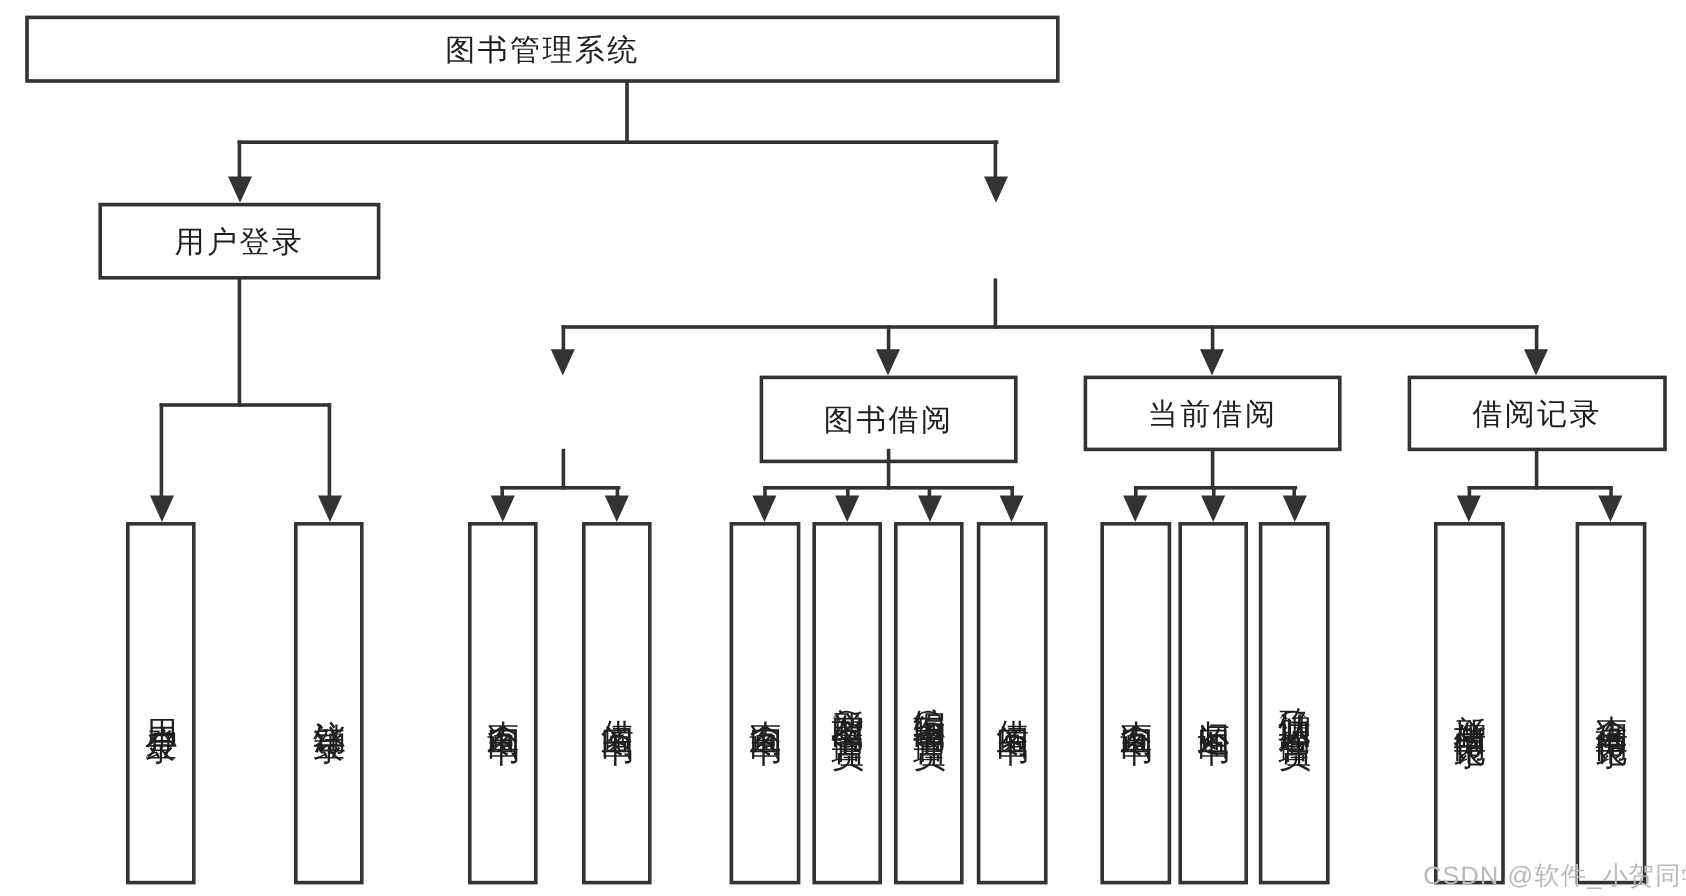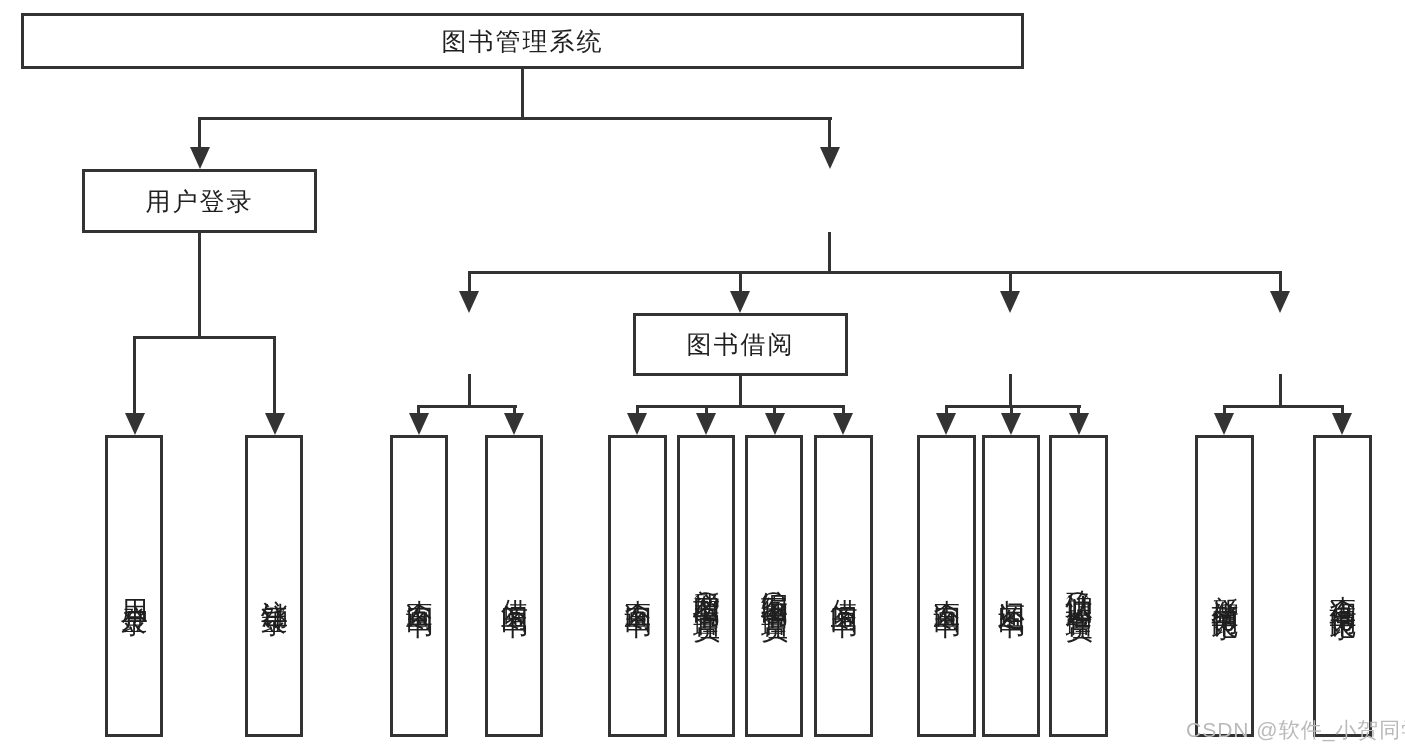--- a/index.html
+++ b/index.html
@@ -14,30 +14,36 @@
   .vline{position:absolute;width:3px;background:#333;}
   .arrow{position:absolute;width:0;height:0;border-left:10px solid transparent;
        border-right:10px solid transparent;border-top:22px solid #333;}
   .watermark{position:absolute;font-size:21px;color:#b9b9b9;letter-spacing:1px;white-space:nowrap;}
 </style>
 </head>
 <body>
 
 <div id="canvas">
 
-  <div class="box" style="left:21px;top:13px;width:1003px;height:56px;">
+  <div class="box" style="left:21px;top:13px;width:862px;height:56px;">
     <span class="hlabel">图书管理系统</span>
   </div>
 
   <div class="box" style="left:82px;top:169px;width:235px;height:64px;">
     <span class="hlabel">用户登录</span>
   </div>
 
-  <div class="box" style="left:633px;top:313px;width:215px;height:63px;">
+  <div class="box" style="left:633px;top:313px;width:215px;height:73px;">
     <span class="hlabel">图书借阅</span>
+  </div>
+  <div class="box" style="left:903px;top:313px;width:215px;height:63px;">
+    <span class="hlabel">当前借阅</span>
+  </div>
+  <div class="box" style="left:1173px;top:313px;width:216px;height:63px;">
+    <span class="hlabel">借阅记录</span>
   </div>
 
   <div class="box vbox" style="left:105px;top:435px;width:58px;height:302px;">
     <span class="vlabel">用户登录</span>
   </div>
   <div class="box vbox" style="left:245px;top:435px;width:58px;height:302px;">
     <span class="vlabel">注销登录</span>
   </div>
 
   <div class="box vbox" style="left:390px;top:435px;width:58px;height:302px;">

